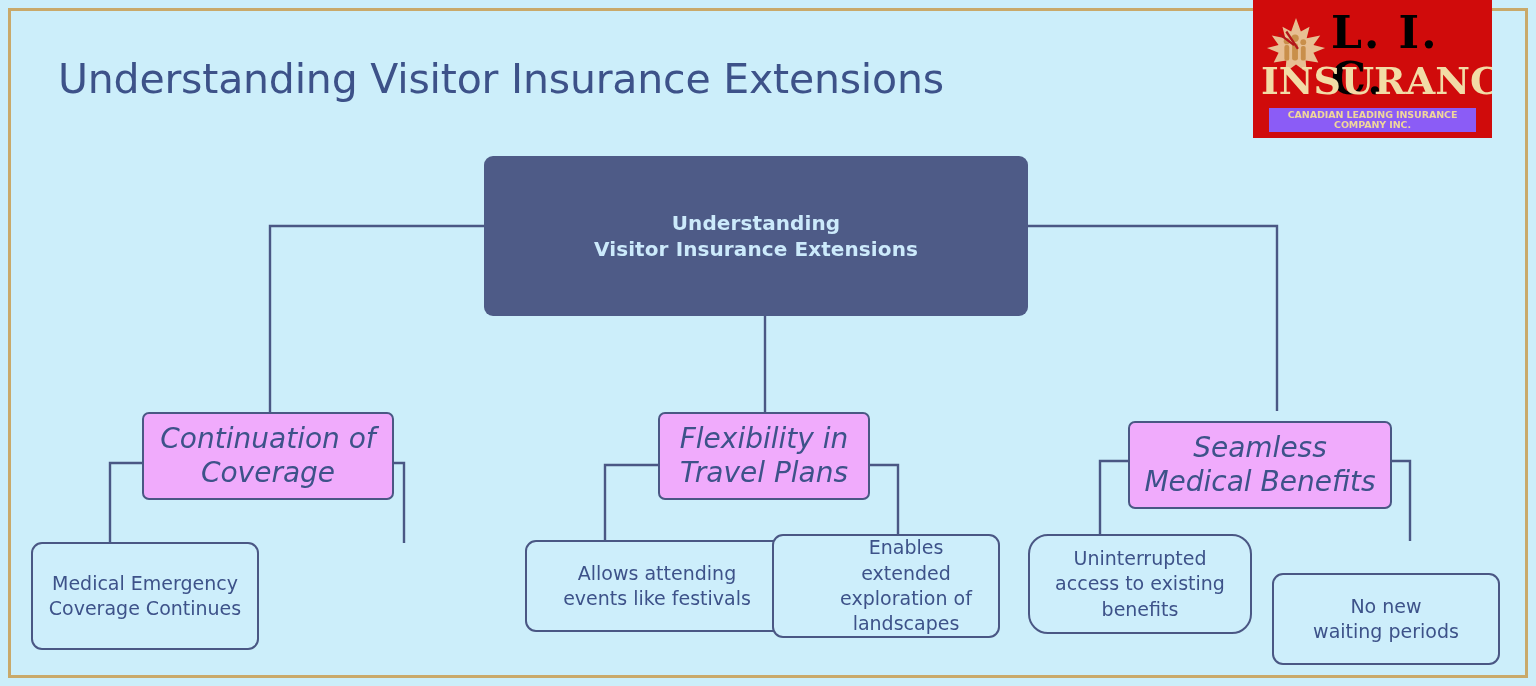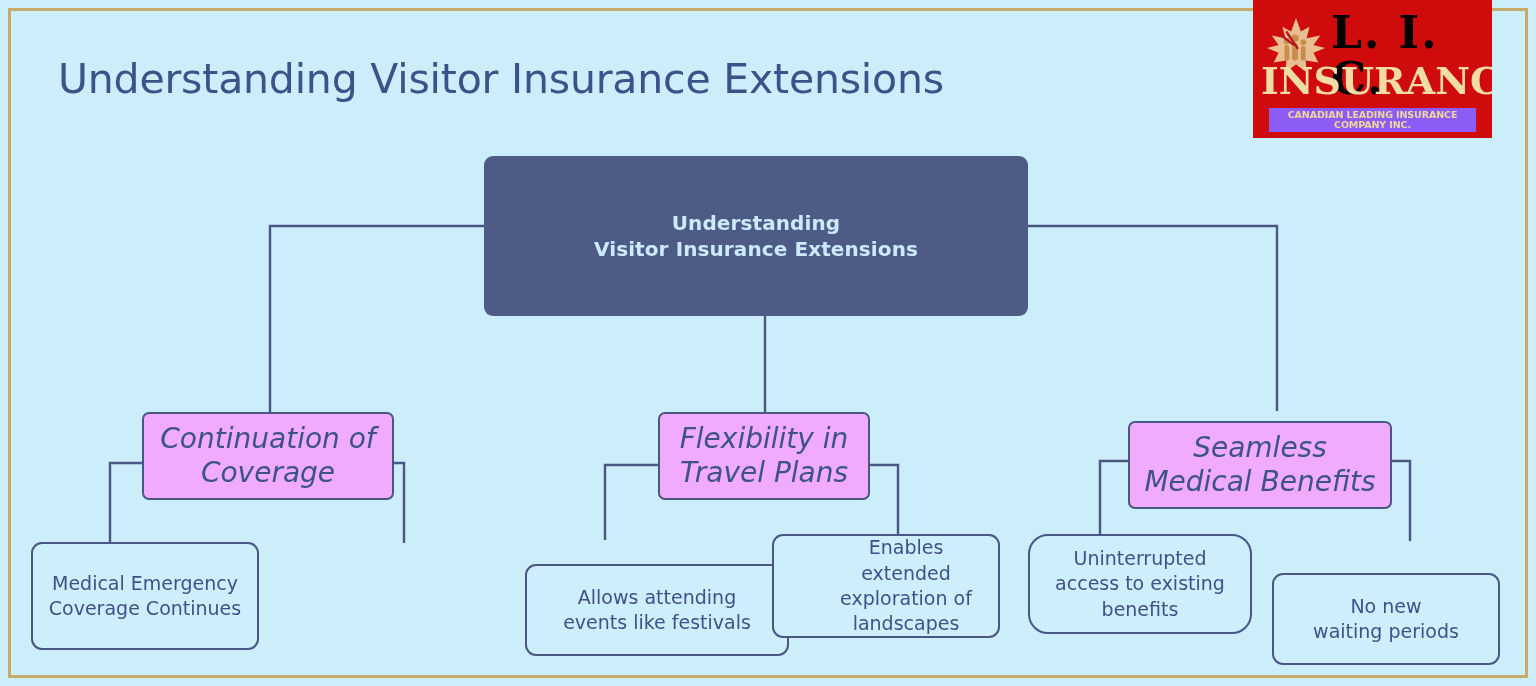--- a/index.html
+++ b/index.html
@@ -238,21 +238,21 @@
     <span class="node-text">Seamless
 Medical Benefits</span>
   </div>
 
   <div class="node node-leaf" style="left:31px; top:542px; width:228px; height:108px;">
     <span class="node-text">Medical Emergency
 Coverage Continues</span>
   </div>
 
 
-  <div class="node node-leaf" style="left:525px; top:540px; width:264px; height:92px;margin-top:24px;">
+  <div class="node node-leaf" style="left:525px; top:540px; width:264px; height:92px;">
     <span class="node-text">Allows attending
 events like festivals</span>
   </div>
 
   <div class="node node-leaf" style="left:772px; top:534px; width:228px; height:104px;padding-left:40px;">
     <span class="node-text">Enables extended
 exploration of
 landscapes</span>
   </div>
 

